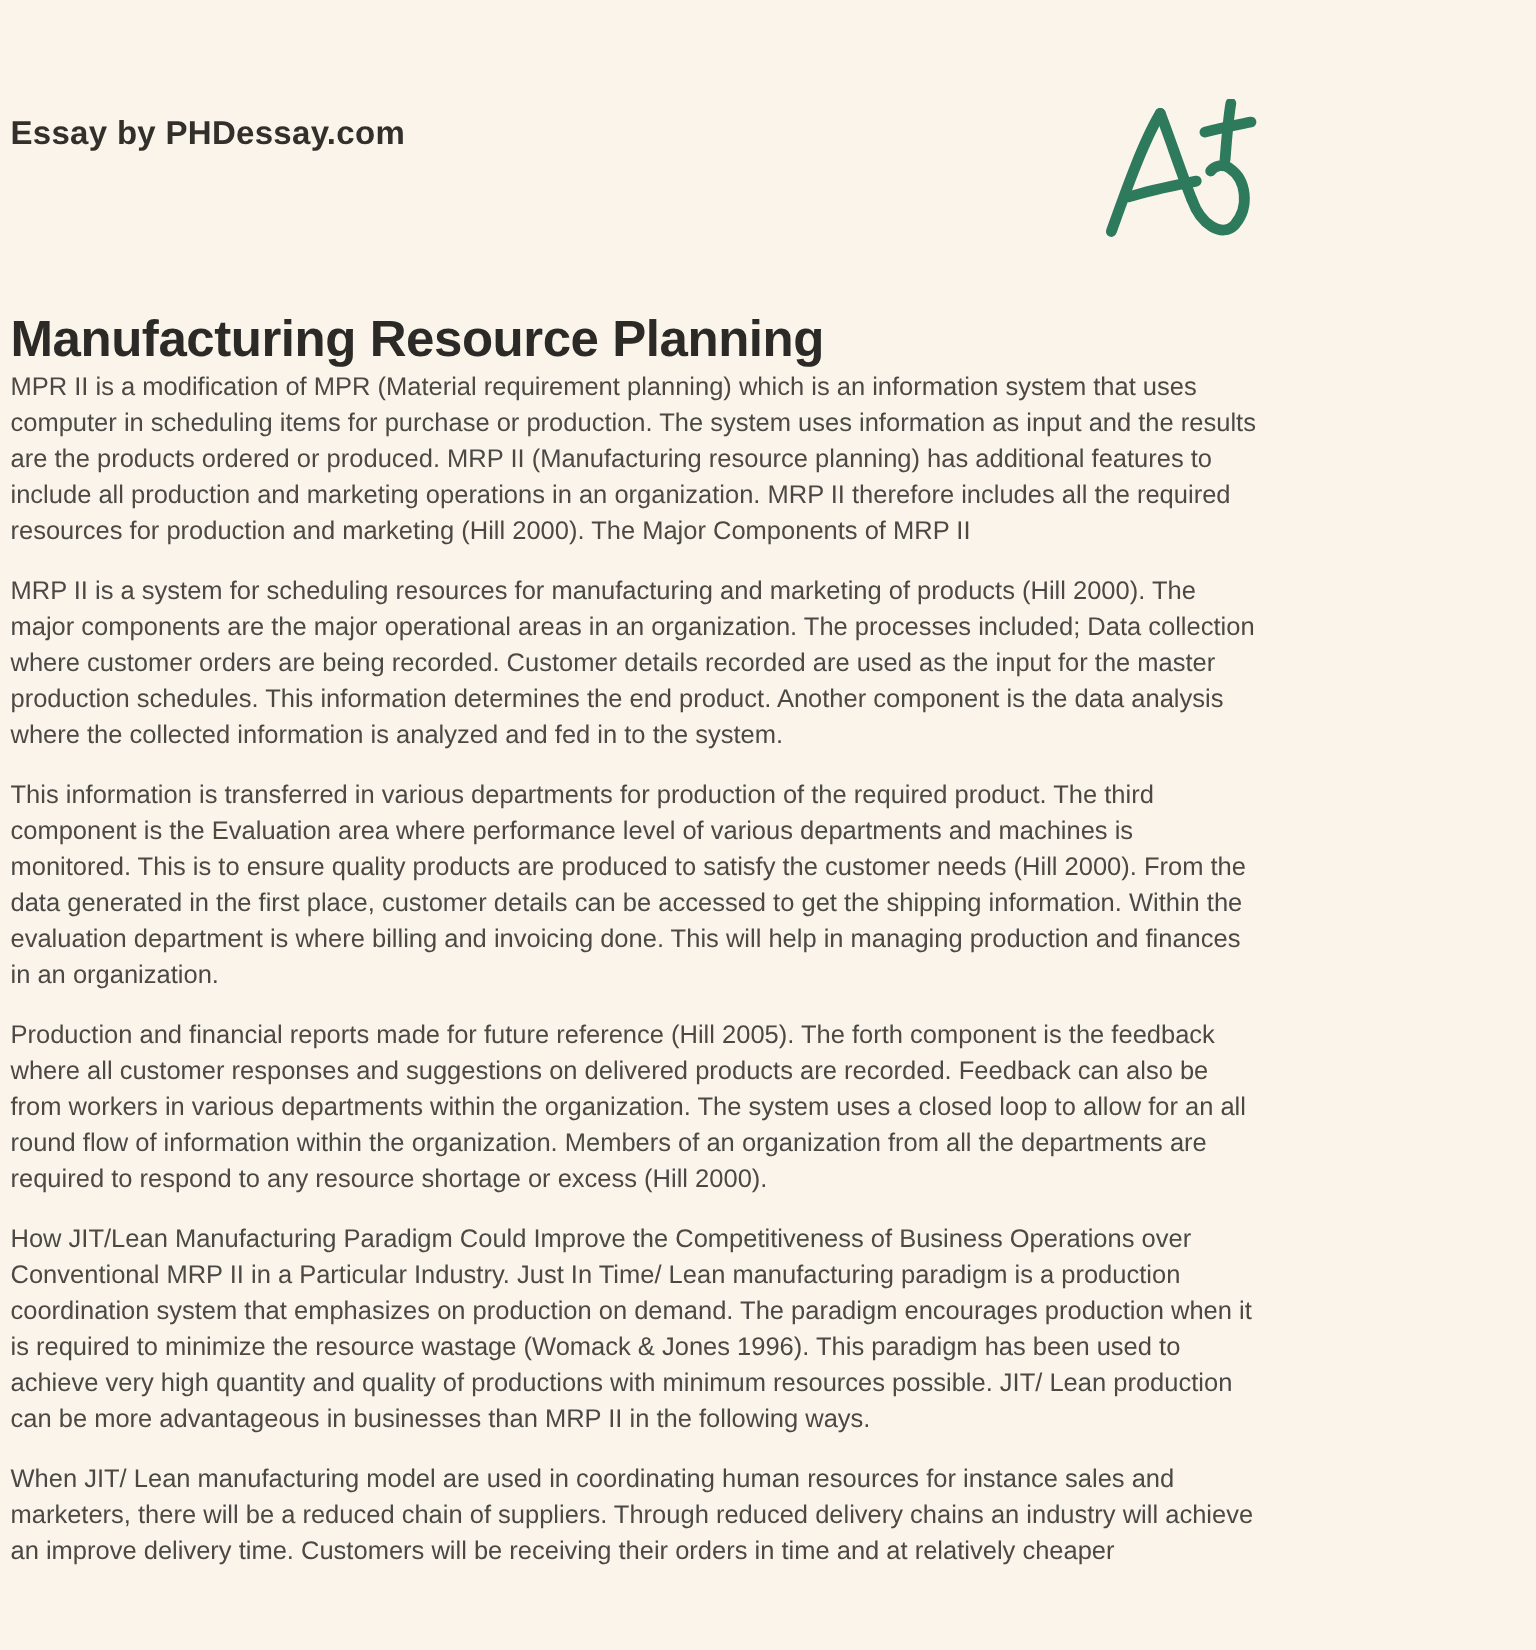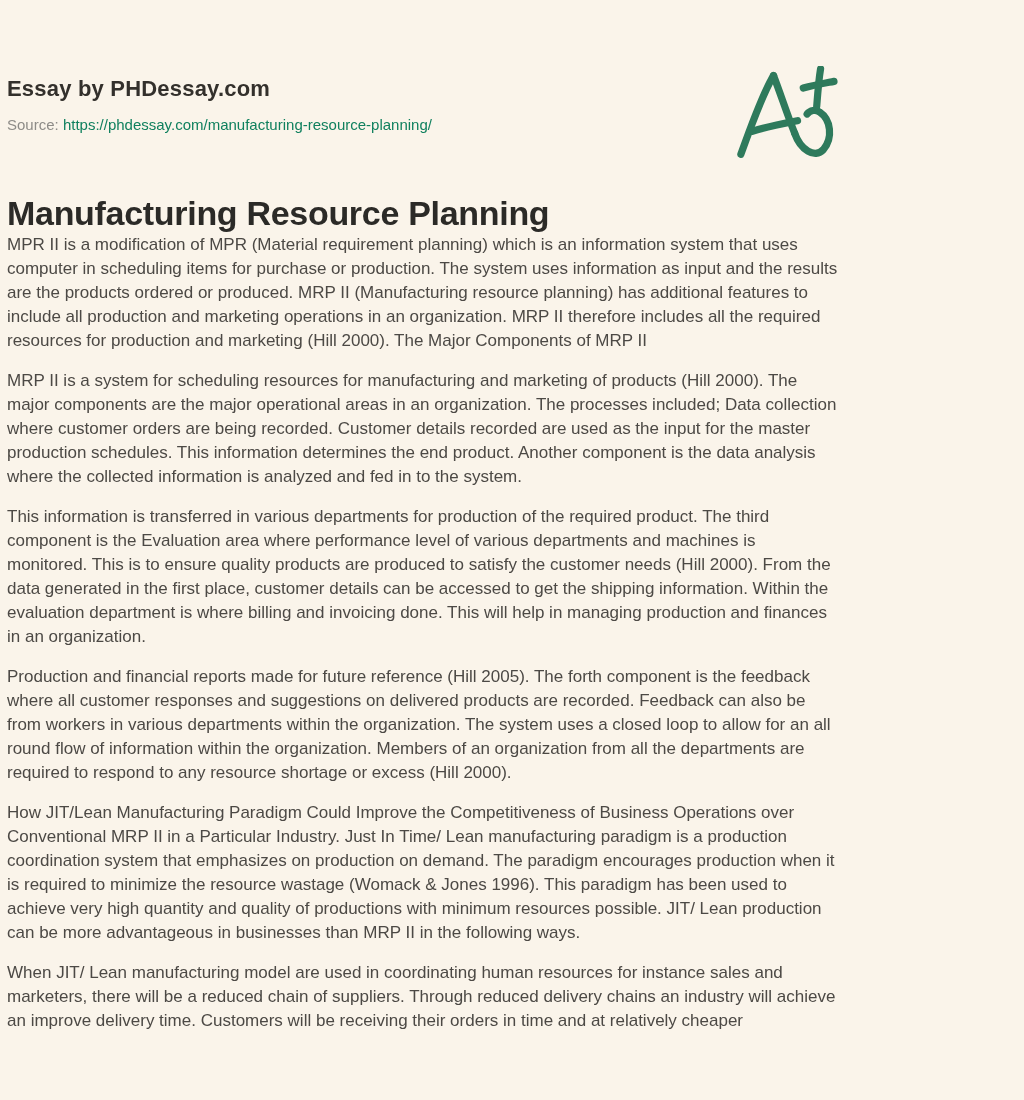--- a/index.html
+++ b/index.html
@@ -43,21 +43,21 @@
     text-decoration: none;
   }
   .logo {
     position: absolute;
     top: 66px;
     right: 0;
     width: 106px;
     height: 96px;
   }
   .essay-title {
-    margin: 58px 0 0 0;
+    margin: 104px 0 0 0;
     font-size: 34px;
     line-height: 40px;
     font-weight: 700;
     letter-spacing: -0.3px;
     color: var(--title, #2b2a27);
   }
   .essay-body {
   }
   .para {
     margin: 0 0 16px 0;
@@ -68,24 +68,20 @@
   }
 </style>
 </head>
 <body>
 
 <div class="page">
   <div class="content">
 
     <h1 class="site-title">Essay by PHDessay.com</h1>
 
-    <p class="source-row">
-      <span class="source-label">Source:</span>
-      <a class="source-link" href="#">https://phdessay.com/manufacturing-resource-planning/</a>
-    </p>
 
     <div class="logo">
       <svg width="106" height="96" viewBox="0 0 110 100" fill="none" xmlns="http://www.w3.org/2000/svg">
         <g stroke="#2e7a5c" stroke-width="7.5" stroke-linecap="round" fill="none">
 
           <path d="M 8 92 C 18 64 30 30 42 10"></path>
 
           <path d="M 42 10 C 49 28 56 50 64 70"></path>
 
           <path d="M 20 68 C 36 63 52 60 67 57"></path>

